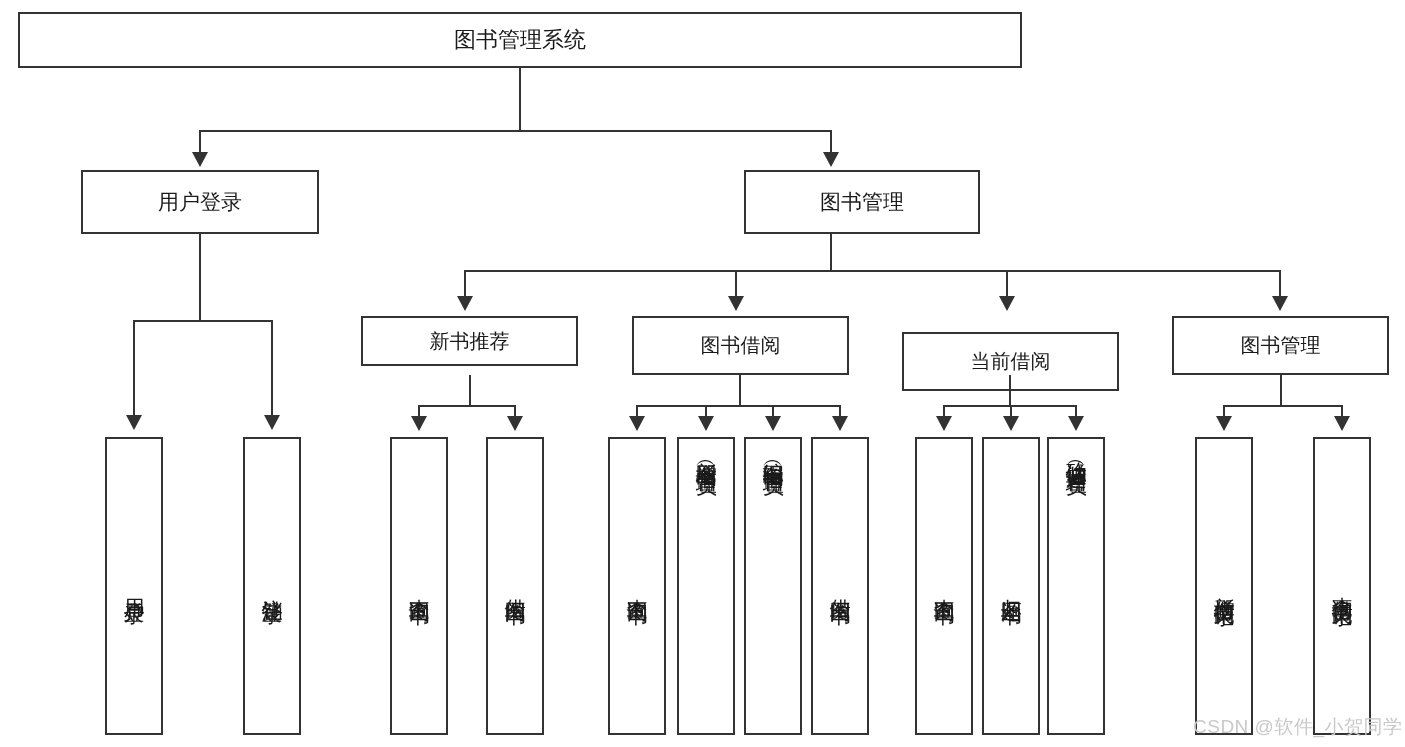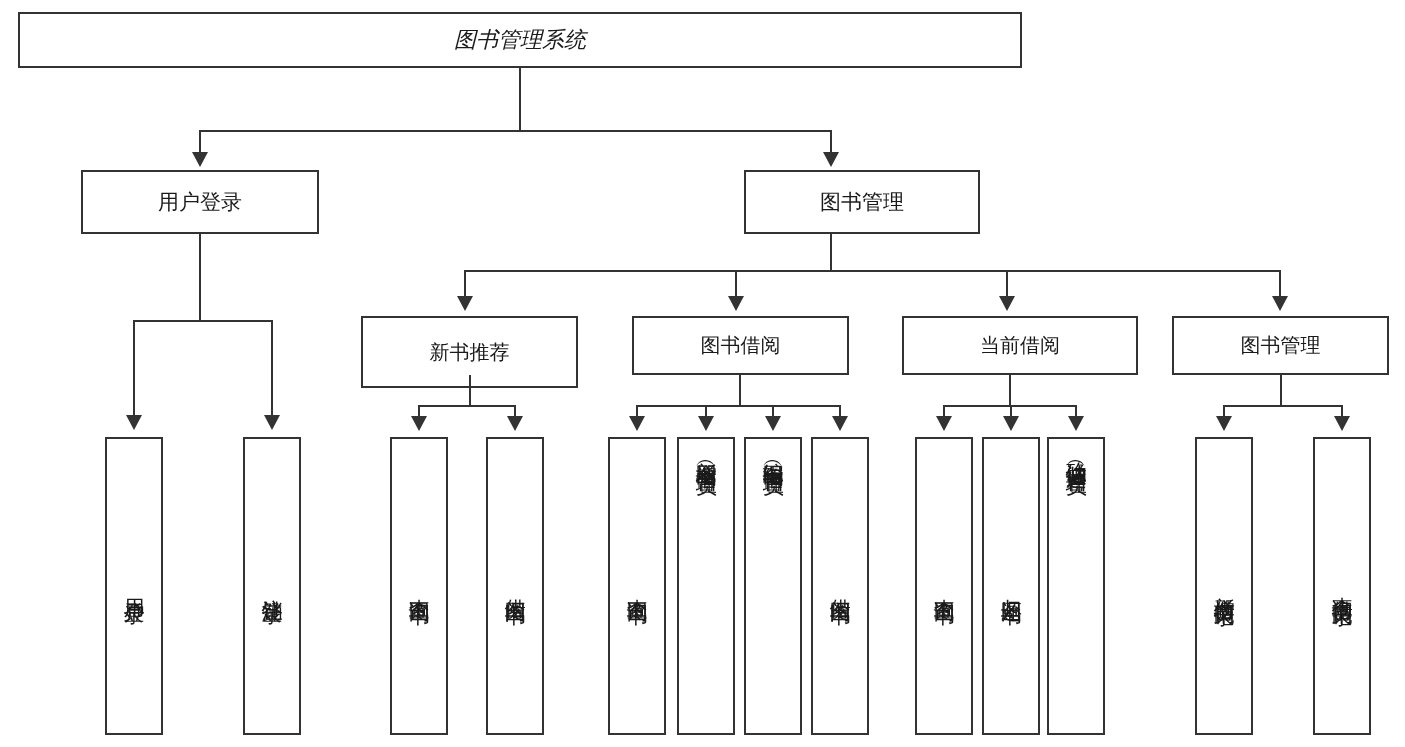--- a/index.html
+++ b/index.html
@@ -22,21 +22,20 @@
     box-sizing: border-box;
     background: #ffffff;
     border: 2px solid #333333;
     display: flex;
     align-items: center;
     justify-content: center;
     color: #1a1a1a;
   }
   .node.root {
     font-size: 22px;
-    font-style: italic;
   }
   .node.lvl2 {
     font-size: 21px;
   }
   .node.lvl3 {
     font-size: 20px;
   }
   .leaf {
     position: absolute;
     box-sizing: border-box;
@@ -124,27 +123,27 @@
   <div class="hline" style="left:464px; top:270px; width:817px;"></div>
   <div class="vline" style="left:464px; top:270px; height:26px;"></div>
   <div class="vline" style="left:735px; top:270px; height:26px;"></div>
   <div class="vline" style="left:1006px; top:270px; height:26px;"></div>
   <div class="vline" style="left:1279px; top:270px; height:26px;"></div>
   <div class="arrow" style="left:457px; top:296px;"></div>
   <div class="arrow" style="left:728px; top:296px;"></div>
   <div class="arrow" style="left:999px; top:296px;"></div>
   <div class="arrow" style="left:1272px; top:296px;"></div>
 
-  <div class="node lvl3" style="left:361px; top:316px; width:217px; height:72px;">
+  <div class="node lvl3" style="left:361px; top:316px; width:217px; height:50px;">
     <span>新书推荐</span>
   </div>
   <div class="node lvl3" style="left:632px; top:316px; width:217px; height:59px;">
     <span>图书借阅</span>
   </div>
-  <div class="node lvl3" style="left:902px; top:316px; width:236px; height:59px;">
+  <div class="node lvl3" style="left:902px; top:332px; width:217px; height:59px;">
     <span>当前借阅</span>
   </div>
   <div class="node lvl3" style="left:1172px; top:316px; width:217px; height:59px;">
     <span>图书管理</span>
   </div>
 
   <div class="vline" style="left:469px; top:375px; height:30px;"></div>
   <div class="hline" style="left:418px; top:405px; width:98px;"></div>
   <div class="vline" style="left:418px; top:405px; height:11px;"></div>
   <div class="vline" style="left:514px; top:405px; height:11px;"></div>
@@ -215,14 +214,15 @@
     <span class="vtext">确认归还（管理员）</span>
   </div>
 
   <div class="leaf center" style="left:1195px; top:437px; width:58px; height:298px;">
     <span class="vtext">新增借阅记录</span>
   </div>
   <div class="leaf center" style="left:1313px; top:437px; width:58px; height:298px;">
     <span class="vtext">查询借阅记录</span>
   </div>
 
+  <div class="watermark" style="left:1193px; top:714px;">CSDN @软件_小贺同学</div>
 
 </div>
 
 </body></html>

